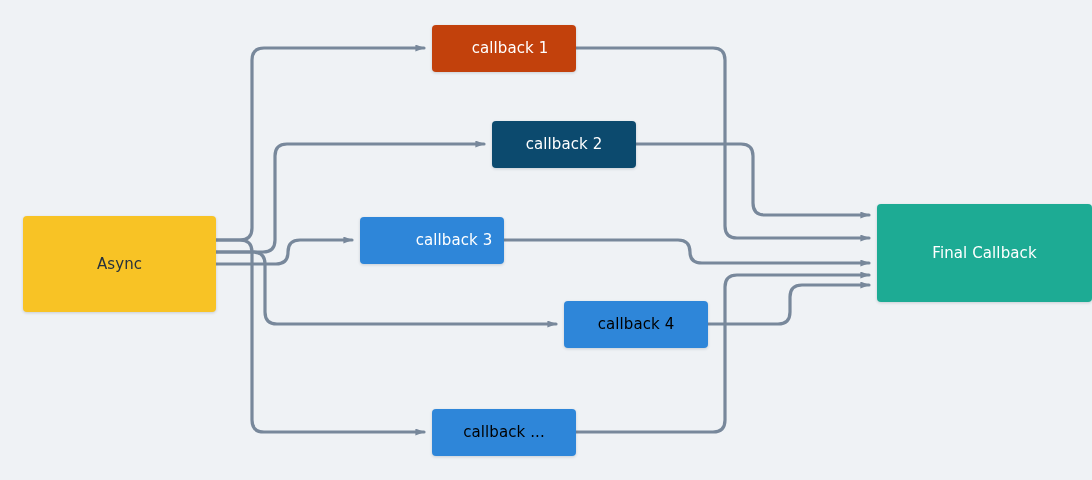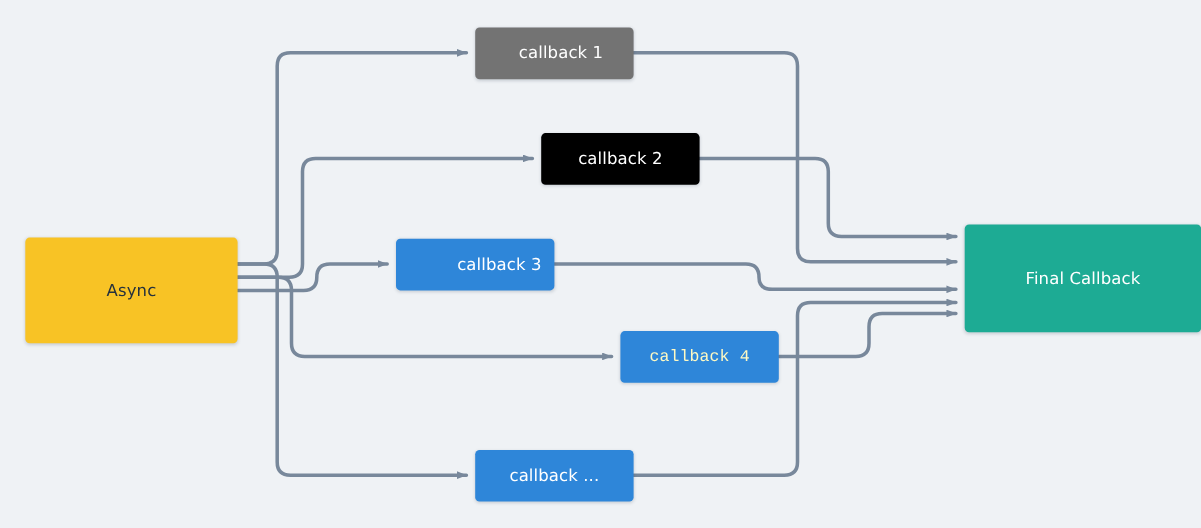--- a/index.html
+++ b/index.html
@@ -76,37 +76,37 @@
         <path d="M 504 240 L 678 240 Q 690 240 690 252 Q 690 263 702 263 L 869 263" marker-end="url(#arrowhead)"></path>
         <path d="M 708 324 L 778 324 Q 790 324 790 312 L 790 297 Q 790 285 802 285 L 869 285" marker-end="url(#arrowhead)"></path>
         <path d="M 576 432 L 713 432 Q 725 432 725 420 L 725 287 Q 725 275 737 275 L 869 275" marker-end="url(#arrowhead)"></path>
       </g>
   </svg>
 
   <div class="node node-async" style="left: 23px; top: 204px; width: 193px; height: 96px; background: rgb(248, 195, 37); margin-top: 12px;">
     <span class="node-label" style="color: rgb(38, 50, 61);">Async</span>
   </div>
 
-  <div class="node node-callback" style="left: 432px; top: 25px; width: 144px; height: 47px; background: #737373; padding-left: 12px;">
+  <div class="node node-callback" style="left: 432px; top: 25px; width: 144px; height: 47px; background: #c2410c; padding-left: 12px;">
     <span class="node-label" style="color: rgb(255, 255, 255);">callback 1</span>
   </div>
 
-  <div class="node node-callback" style="left: 492px; top: 121px; width: 144px; height: 47px; background: #000000;">
+  <div class="node node-callback" style="left: 492px; top: 121px; width: 144px; height: 47px; background: #0c4a6e;">
     <span class="node-label" style="color: rgb(255, 255, 255);">callback 2</span>
   </div>
 
   <div class="node node-callback" style="left: 360px; top: 217px; width: 144px; height: 47px; background: rgb(46, 134, 217); padding-left: 44px;">
     <span class="node-label" style="color: rgb(255, 255, 255);">callback 3</span>
   </div>
 
   <div class="node node-callback" style="left: 564px; top: 301px; width: 144px; height: 47px; background: rgb(46, 134, 217);">
-    <span class="node-label" style="color: #fef9c3; font-family: Liberation Mono, monospace;">callback 4</span>
+    <span class="node-label" style="color: #000000;">callback 4</span>
   </div>
 
   <div class="node node-callback" style="left: 432px; top: 409px; width: 144px; height: 47px; background: rgb(46, 134, 217);">
-    <span class="node-label" style="color: #ffffff; text-align: right;">callback ...</span>
+    <span class="node-label" style="color: #000000; text-align: right;">callback ...</span>
   </div>
 
   <div class="node node-final" style="left: 877px; top: 204px; width: 215px; height: 98px; background: rgb(29, 171, 148);">
     <span class="node-label" style="color: rgb(255, 255, 255);">Final Callback</span>
   </div>
 
 </div>
 
 </body></html>

